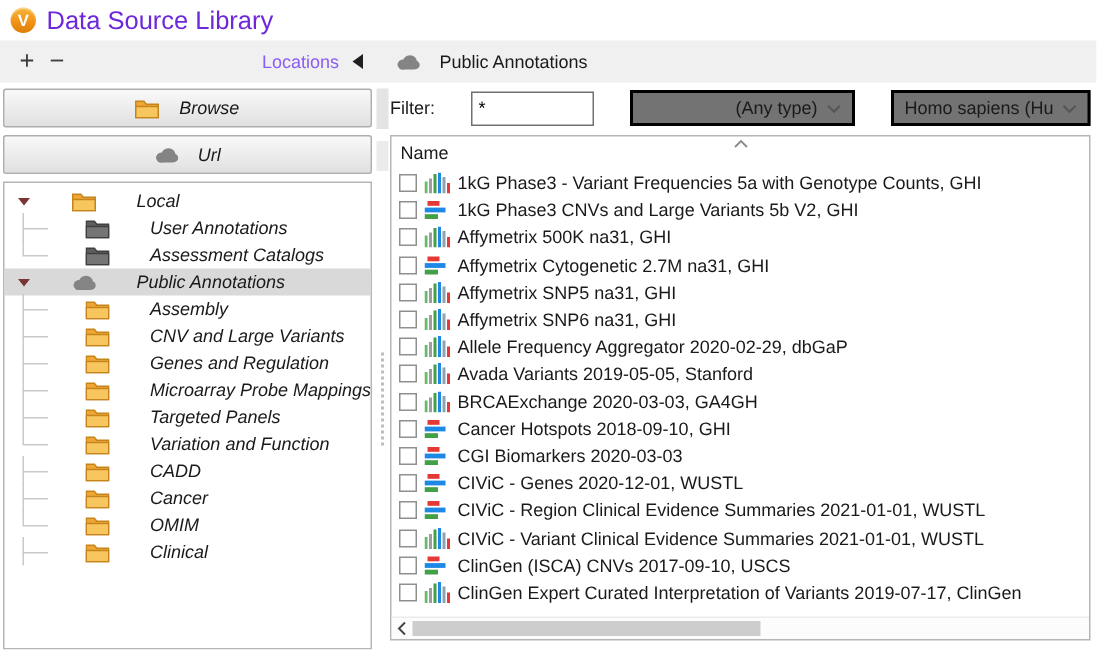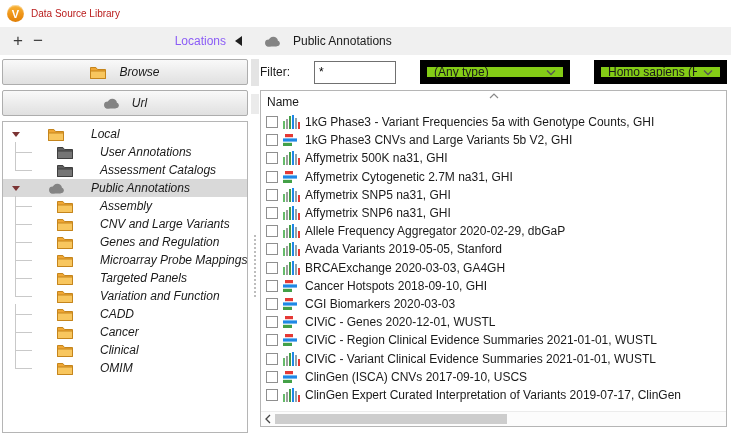--- a/index.html
+++ b/index.html
@@ -10,21 +10,21 @@
   }
   
   .titlebar { height:27px; display:flex; align-items:center; gap:7px; padding-left:7px; background:#fff; }
   .logo {
     width:17px; height:17px; border-radius:50%;
     background:linear-gradient(180deg,#f8b63a 0%,#ef9417 55%,#e07f06 100%);
     color:#fff; font-weight:bold; font-size:11px;
     display:flex; align-items:center; justify-content:center;
     box-shadow:inset 0 1px 1px rgba(255,255,255,.5);
   }
-  .title { font-size:10px; color:#b91c1c; }
+  .title { font-size:17px; color:#6d28d9; }
 
   
   .toolbar { height:28px; background:#f0f0f0; display:flex; align-items:center; }
   .toolbar-left { width:252px; flex:none; display:flex; align-items:center; padding-left:8px; }
   .tbtn { font-size:17px; color:#3c3c3c; width:20px; text-align:center; line-height:20px; cursor:default; }
   .loc-label { margin-left:auto; color:#8b5cf6;padding-left:44px; }
   .tri-left { width:0; height:0; border-top:5px solid transparent; border-bottom:5px solid transparent;
               border-right:7px solid #1f1f1f; margin:0 10px 0 9px; }
   .toolbar-right { display:flex; align-items:center; gap:7px; padding-left:12px; }
 
@@ -54,22 +54,22 @@
   
   .splitter { width:10px; flex:none; position:relative; }
   .splitter .blockA { position:absolute; top:4px; left:1px; width:8px; height:27px; background:#e4e4e4; }
   .splitter .blockB { position:absolute; top:39px; left:1px; width:8px; height:20px; background:#ebebeb; }
   .splitter .dots { position:absolute; top:180px; left:4px; height:62px; border-left:2px dotted #bdbdbd; }
 
   
   .right-panel { flex:1; min-width:0; display:flex; flex-direction:column; padding:4px 4px 6px 0; }
   .filter-row { height:26px; flex:none; display:flex; align-items:center; gap:24px; margin-bottom:5px; }
   .filter-input { width:82px; height:23px; border:1px solid #707070; padding:0 4px; font:inherit; }
-  .dropdown { height:24px; background:#84cc16; border:7px solid #000000; display:flex; align-items:center;
-              padding:0 7px; gap:6px; cursor:default; }
+  .dropdown { height:24px; background:#737373; border:2px solid #000000; display:flex; align-items:center;
+              padding:0 7px; gap:6px; cursor:default;text-align:right; }
   .dd-type { width:150px; flex:none; }
   .dd-genome { flex:1; min-width:0; }
   .dd-text { flex:1; min-width:0; overflow:hidden; white-space:nowrap; }
   .chev { flex:none; display:flex; }
 
   .table { flex:1; min-height:0; border:1px solid #b5b5b5; background:#fff; position:relative;
            display:flex; flex-direction:column; overflow:hidden; }
   .thead { height:22px; flex:none; display:flex; align-items:center; padding-left:6px; position:relative; }
   .sort-ind { position:absolute; left:50%; top:2px; transform:translateX(-50%); display:flex; }
   .tbody { flex:1; overflow:hidden; }
@@ -276,43 +276,43 @@
     <span class="connector"></span>
     <span class="ticon">
   <svg width="16" height="13" viewBox="0 0 16 13">
     <path d="M.5 1.5 h5.4 l1.6 2 h8 v9 h-15 z" fill="#efa633" stroke="#c5851c"></path>
     <path d="M.5 5 h15 v7.5 h-15 z" fill="#f8c65e" stroke="#c5851c"></path>
   </svg>
 </span>
 
     <span class="tlabel">Cancer</span>
   </div>
+          <div class="tree-row last">
+
+    <span class="connector"></span>
+    <span class="ticon">
+  <svg width="16" height="13" viewBox="0 0 16 13">
+    <path d="M.5 1.5 h5.4 l1.6 2 h8 v9 h-15 z" fill="#efa633" stroke="#c5851c"></path>
+    <path d="M.5 5 h15 v7.5 h-15 z" fill="#f8c65e" stroke="#c5851c"></path>
+  </svg>
+</span>
+
+    <span class="tlabel">OMIM</span>
+  </div>
           <div class="tree-row">
 
     <span class="connector"></span>
     <span class="ticon">
   <svg width="16" height="13" viewBox="0 0 16 13">
     <path d="M.5 1.5 h5.4 l1.6 2 h8 v9 h-15 z" fill="#efa633" stroke="#c5851c"></path>
     <path d="M.5 5 h15 v7.5 h-15 z" fill="#f8c65e" stroke="#c5851c"></path>
   </svg>
 </span>
 
     <span class="tlabel">Clinical</span>
-  </div>
-          <div class="tree-row last">
-
-    <span class="connector"></span>
-    <span class="ticon">
-  <svg width="16" height="13" viewBox="0 0 16 13">
-    <path d="M.5 1.5 h5.4 l1.6 2 h8 v9 h-15 z" fill="#efa633" stroke="#c5851c"></path>
-    <path d="M.5 5 h15 v7.5 h-15 z" fill="#f8c65e" stroke="#c5851c"></path>
-  </svg>
-</span>
-
-    <span class="tlabel">OMIM</span>
   </div>
         </div>
     </div>
 
     <div class="splitter">
       <div class="blockA"></div>
       <div class="blockB"></div>
       <div class="dots"></div>
     </div>
 

